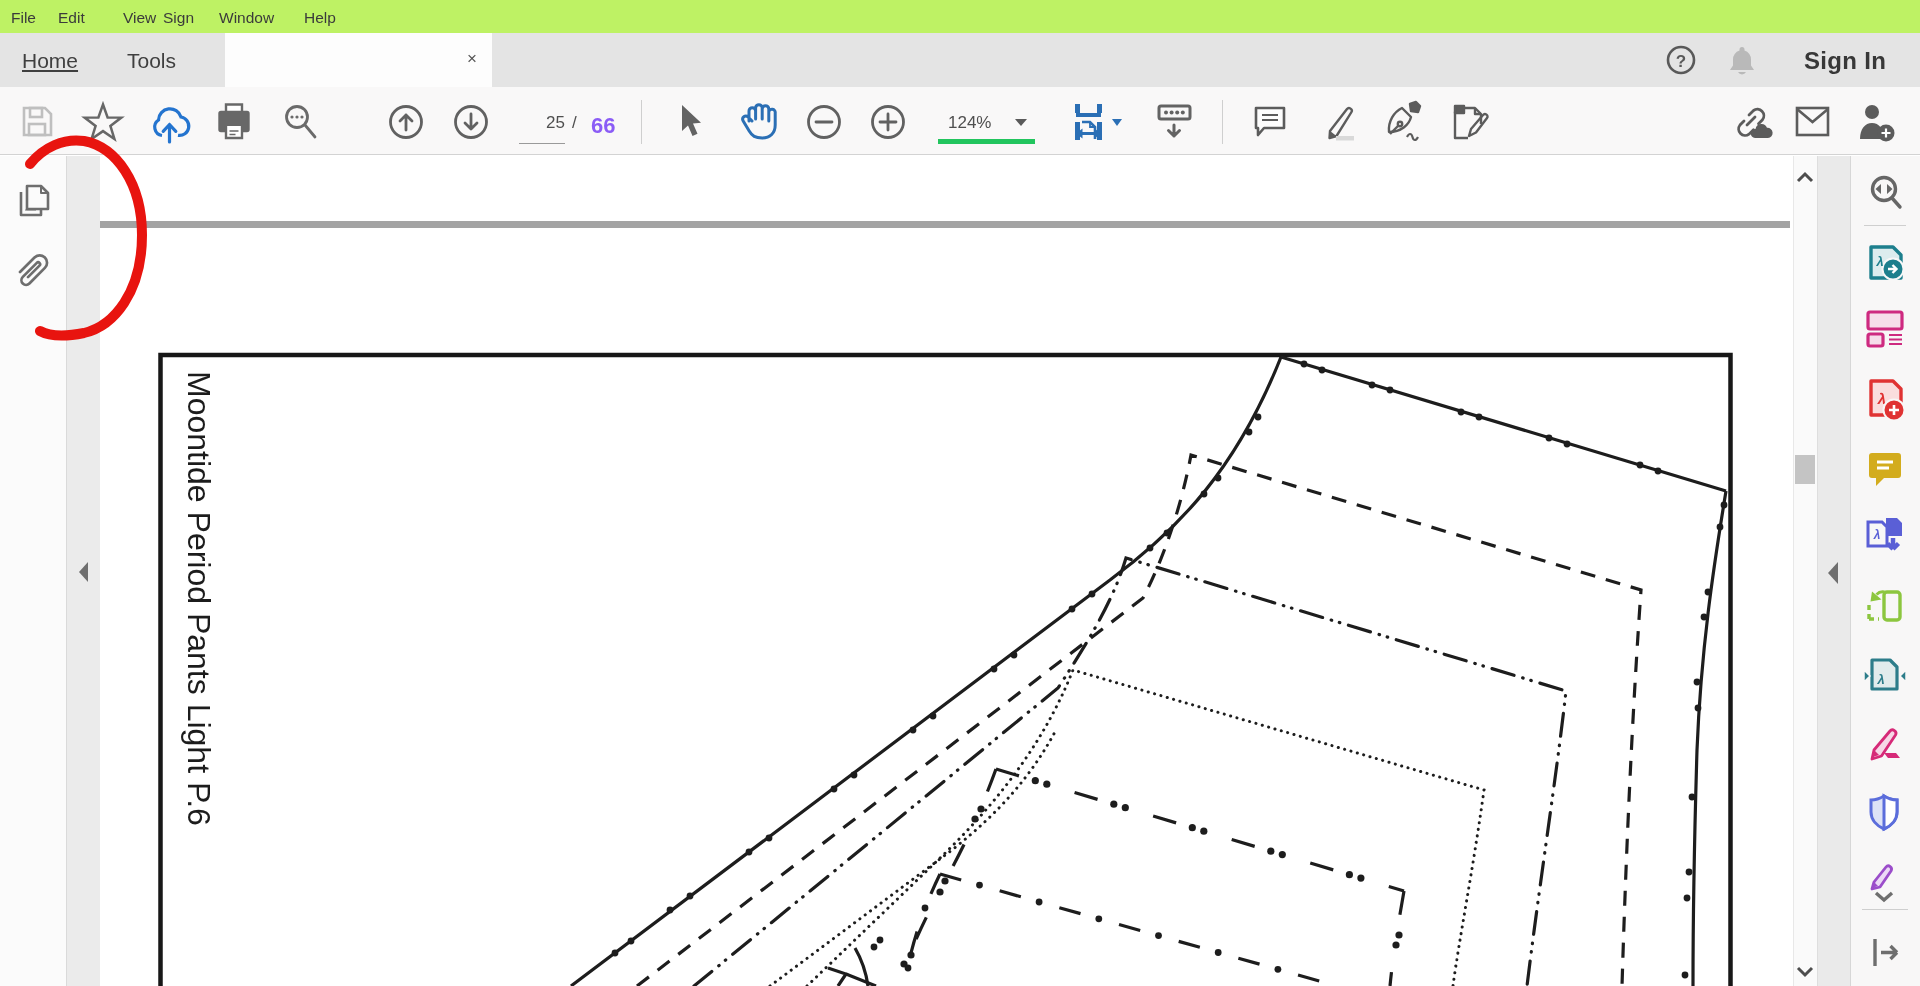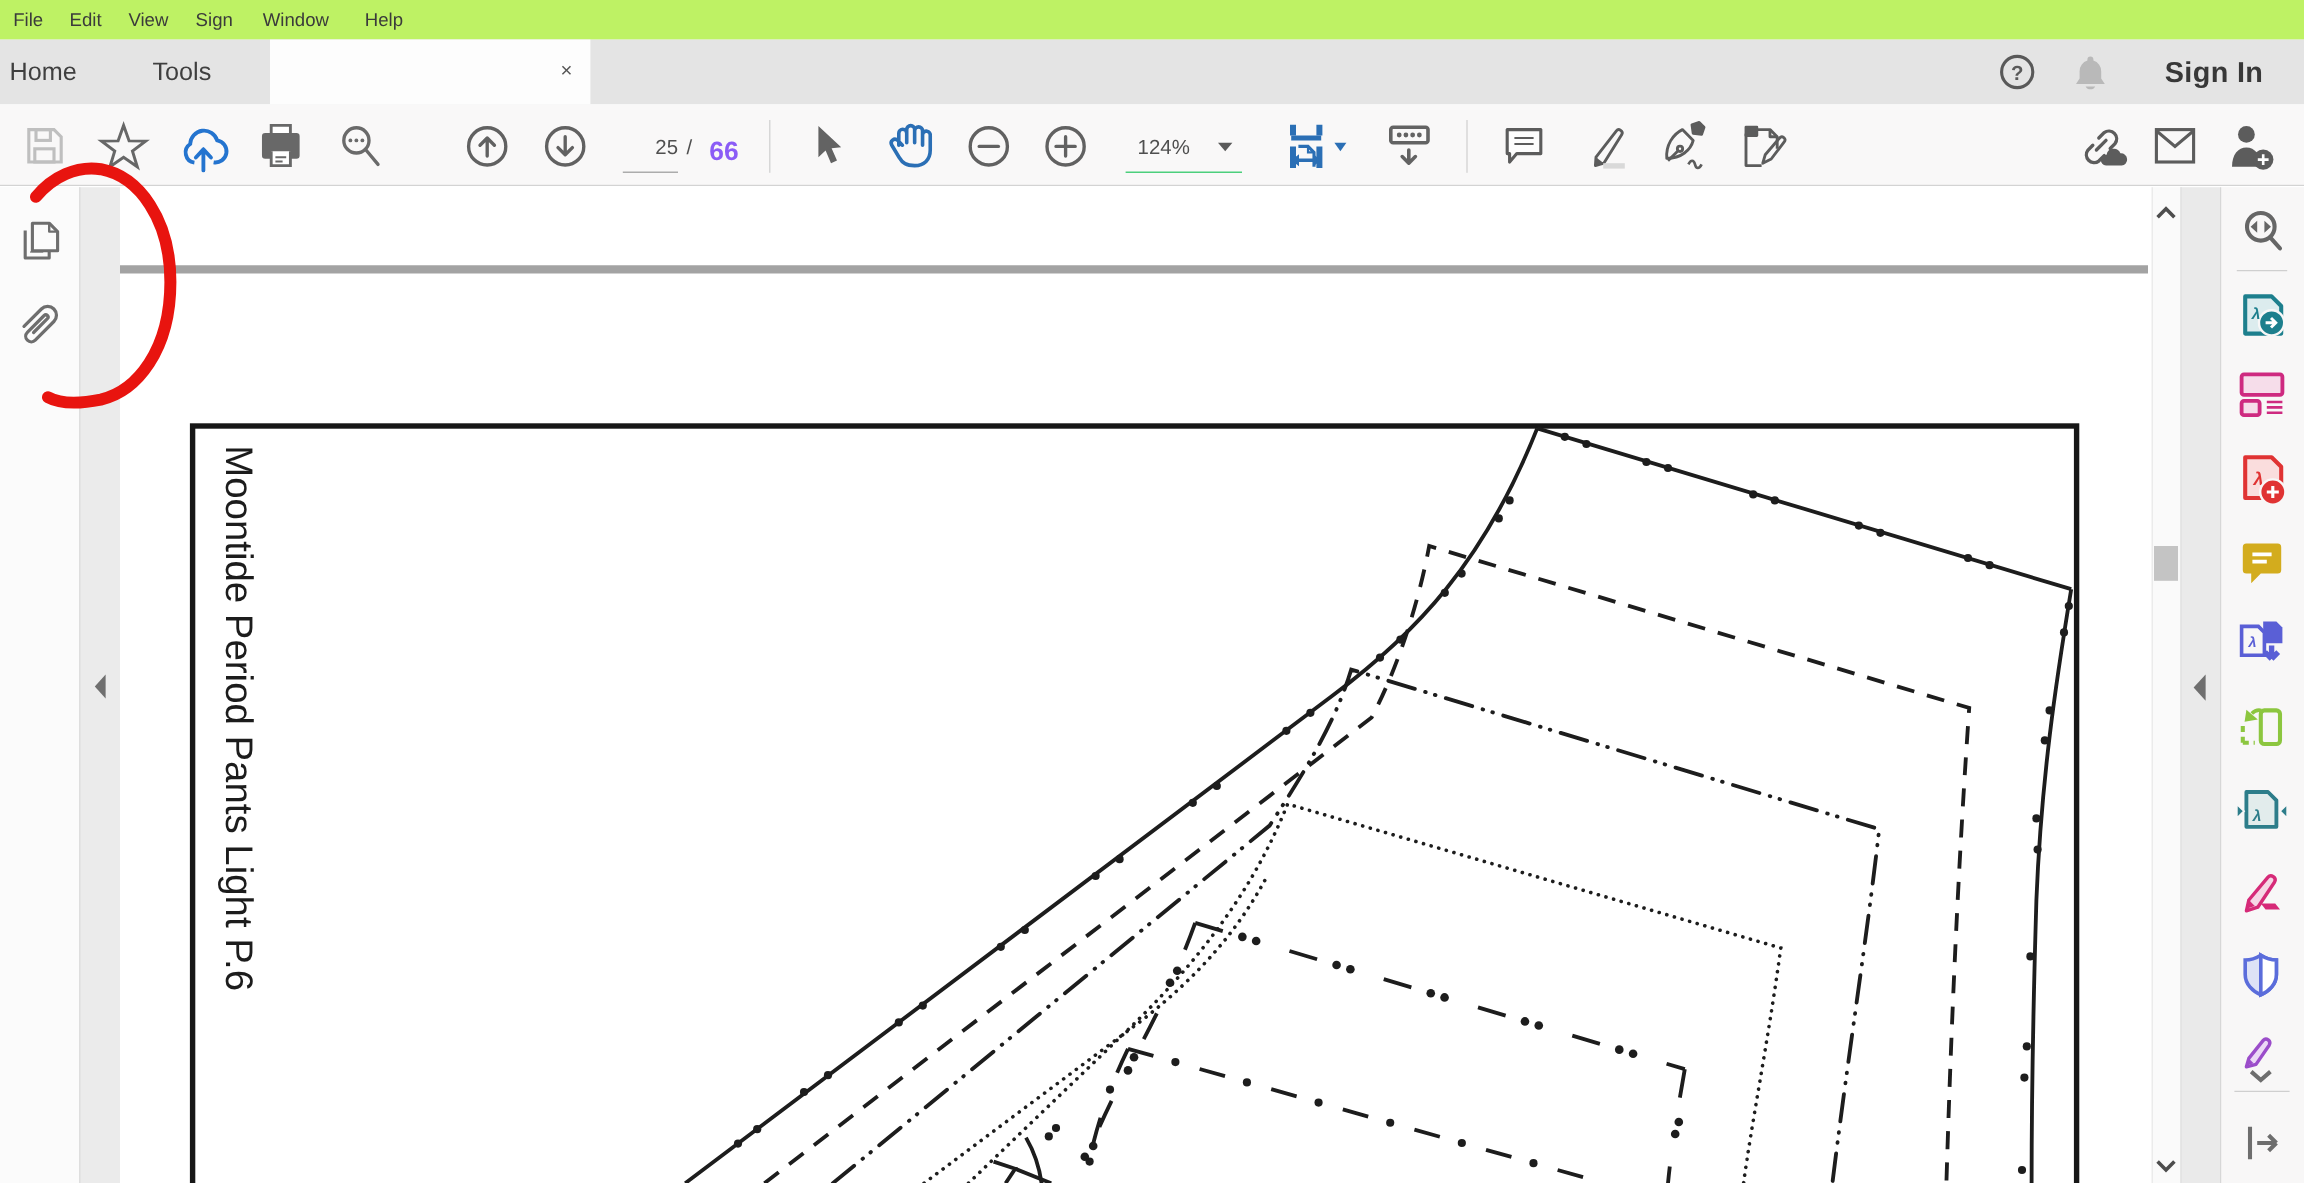--- a/index.html
+++ b/index.html
@@ -28,43 +28,43 @@
   #rightpanel { position:absolute; left:1850px; top:156px; width:70px; height:830px; background:#f8f7f7;
     border-left:1px solid #d7d7d7; }
   svg { display:block; }
 </style>
 </head>
 <body>
 
 <div id="menubar">
   <span style="left:11px;">File</span>
   <span style="left:58px;">Edit</span>
-  <span style="left:107px;text-align:right;">View</span>
+  <span style="left:123px;text-align:right;">View</span>
   <span style="left:163px;">Sign</span>
   <span style="left:219px;">Window</span>
   <span style="left:304px;">Help</span>
 </div>
 
 <div id="tabbar">
   <div id="doctab"></div>
-  <span class="tab" style="left:8px; top:16px;">Home</span>
+  <span class="tab" style="left:22px; top:16px;text-decoration:underline;">Home</span>
   <span class="tab" style="left:127px; top:16px;">Tools</span>
   <span class="tab" style="left:467px; top:16px; font-size:17px; color:#555;">×</span>
   <span class="tab" style="left:1804px; top:14px; font-size:24px; color:#383838; font-weight:600; letter-spacing:.3px;">Sign In</span>
 </div>
 
 <div id="toolbar"></div>
 <div class="tdiv" style="left:641px;"></div>
 <div class="tdiv" style="left:1222px;"></div>
 
 <div class="abs" style="left:519px; top:110px; width:46px; height:34px; border-bottom:1px solid #9a9a9a; text-align:right; font-size:17px; color:#4f4f4f; padding-top:3px;">25</div>
 <div class="abs" style="left:572px; top:113px; font-size:17px; color:#4f4f4f;">/</div>
 <div class="abs" style="left:591px; top:113px; font-size:22px; color:#8b5cf6;font-weight:bold;">66</div>
 
-<div class="abs" style="left:938px; top:110px; width:97px; height:34px; border-bottom:1px solid #22c55e; font-size:17px; color:#4f4f4f; padding-top:3px;">
+<div class="abs" style="left:938px; top:110px; width:97px; height:34px; border-bottom:5px solid #22c55e; font-size:17px; color:#4f4f4f; padding-top:3px;">
   <span style="margin-left:10px;">124%</span>
   <span style="position:absolute; right:8px; top:9px; width:0; height:0; border-left:6px solid transparent; border-right:6px solid transparent; border-top:7px solid #5a5a5a;"></span>
 </div>
 
 <svg id="tbicons" class="abs" style="left:0; top:87px;" width="1920" height="68" viewBox="0 87 1920 68">
 
   <g fill="none" stroke="#bfbfbf" stroke-width="2.6">
     <path d="M 24 108 h 21 l 6 6 v 21 h -27 z"></path>
     <rect x="30" y="108" width="12" height="9"></rect>
     <rect x="29" y="124" width="16" height="11"></rect>

